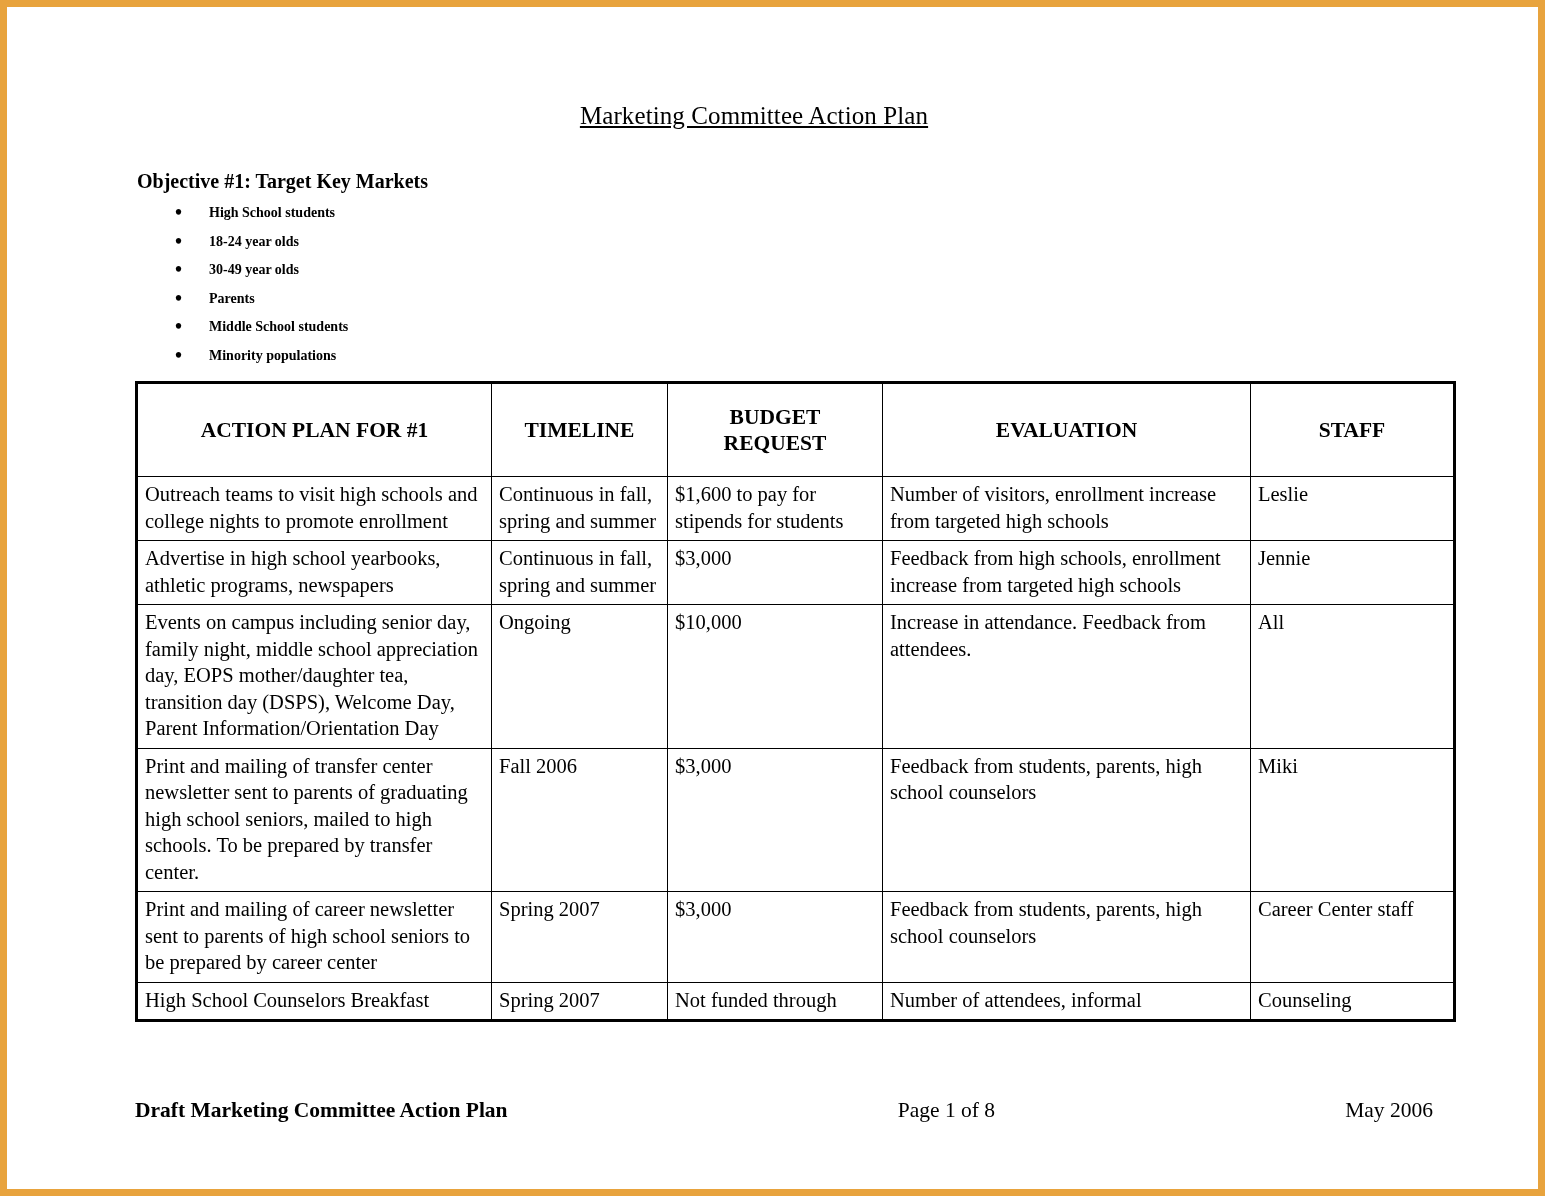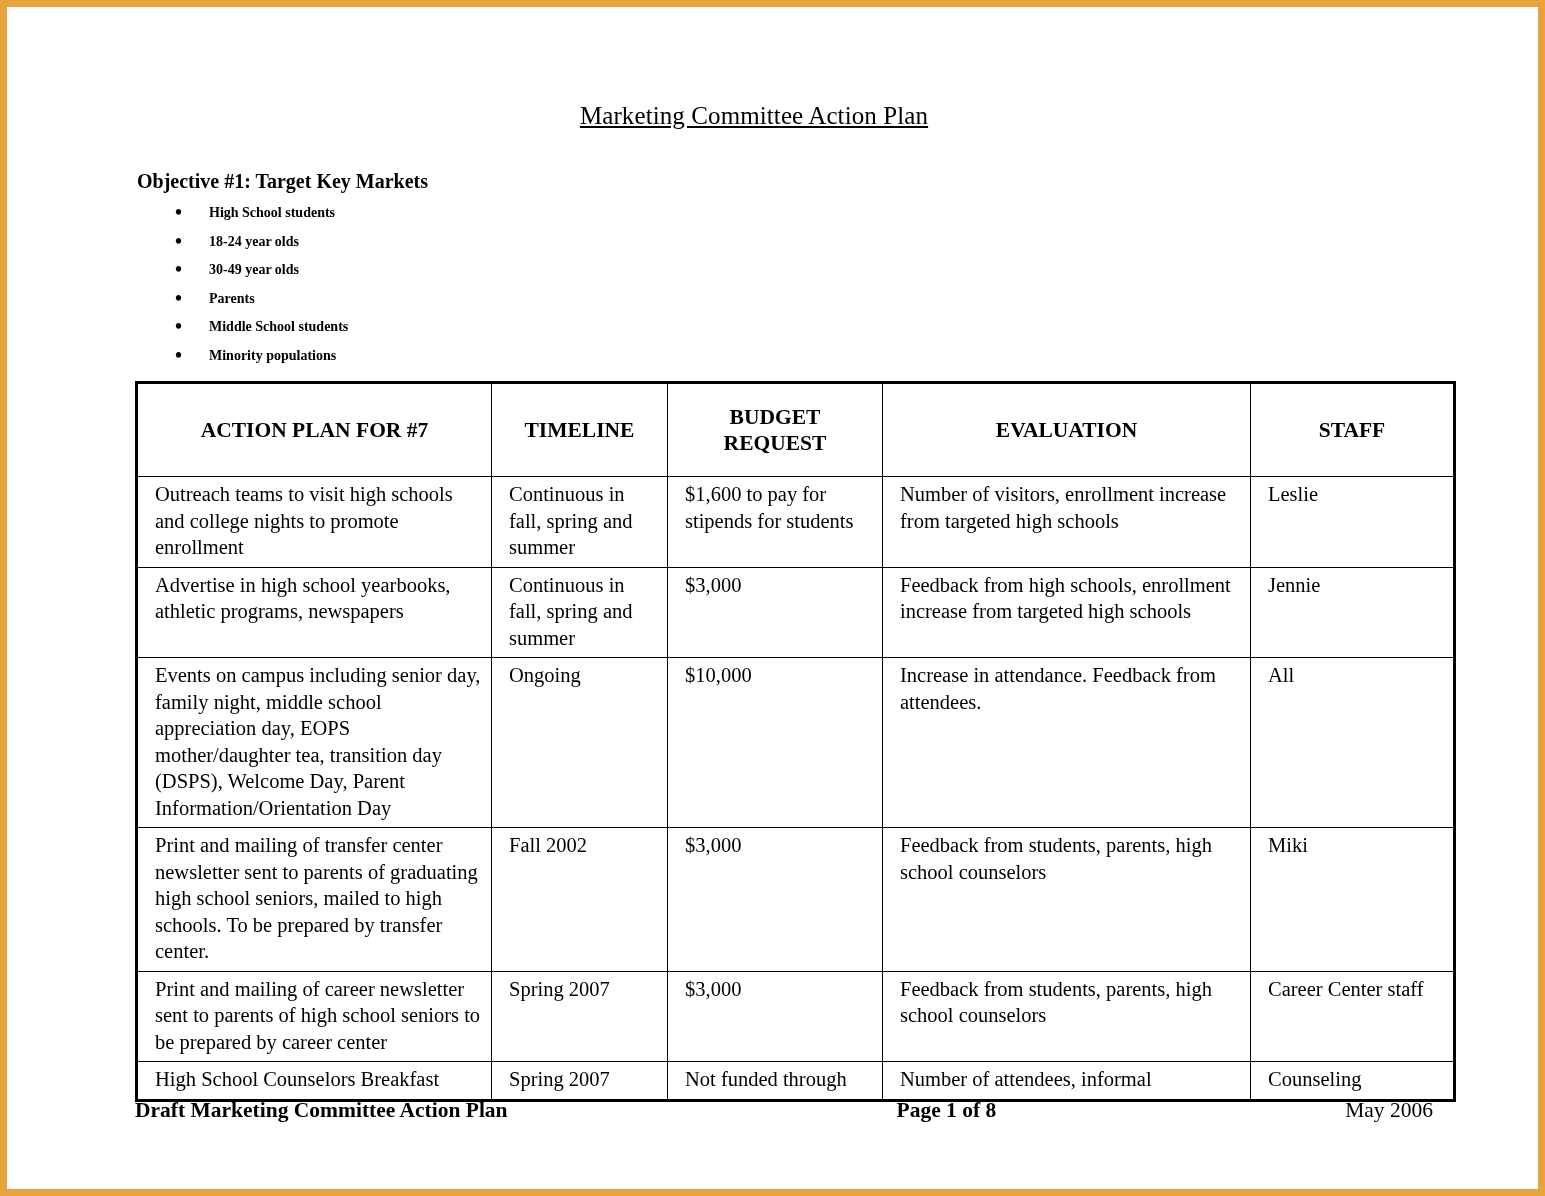--- a/index.html
+++ b/index.html
@@ -59,21 +59,21 @@
   table.plan {
     border-collapse: collapse;
     width: 1318px;
     margin-top: 11px;
     table-layout: fixed;
     border: 3px solid #000;
   }
   table.plan th, table.plan td {
     border: 1px solid #000;
     vertical-align: top;
-    padding: 4px 7px 6px 17px;
+    padding: 4px 7px 6px 7px;
     font-size: 20.5px;
     line-height: 26.5px;
   }
   table.plan thead th {
     text-align: center;
     font-weight: bold;
     font-size: 21.5px;
     vertical-align: middle;
     height: 80px;
     padding: 6px 4px;
@@ -93,21 +93,21 @@
     left: 128px;
     right: 105px;
     bottom: 66px;
     display: flex;
     justify-content: space-between;
     align-items: baseline;
     font-size: 21.5px;
     gap: 32px;
   }
   .footer .left { font-weight: bold; }
-  .footer .center { font-weight: bold; margin-left: 40px; }
+  .footer .center { font-weight: normal; margin-left: 40px; }
   .footer .right { font-weight: normal; margin-top: 22px; }
 </style>
 </head>
 <body>
 
 <div class="page">
   <div class="sheet">
 
     <div class="doc-title">Marketing Committee Action Plan</div>
 
@@ -125,21 +125,21 @@
     <table class="plan">
       <colgroup>
         <col class="col-action">
         <col class="col-timeline">
         <col class="col-budget">
         <col class="col-eval">
         <col class="col-staff">
       </colgroup>
       <thead>
         <tr>
-          <th>ACTION PLAN FOR #7</th>
+          <th>ACTION PLAN FOR #1</th>
           <th>TIMELINE</th>
           <th>
             <div>BUDGET</div>
             <div>REQUEST</div>
           </th>
           <th>EVALUATION</th>
           <th>STAFF</th>
         </tr>
       </thead>
       <tbody>
@@ -159,21 +159,21 @@
         </tr>
         <tr>
           <td>Events on campus including senior day, family night, middle school appreciation day, EOPS mother/daughter tea, transition day (DSPS), Welcome Day, Parent Information/Orientation Day</td>
           <td>Ongoing</td>
           <td>$10,000</td>
           <td>Increase in attendance.  Feedback from attendees.</td>
           <td>All</td>
         </tr>
         <tr>
           <td>Print and mailing of transfer center newsletter sent to parents of graduating high school seniors, mailed to high schools.  To be prepared by transfer center.</td>
-          <td>Fall 2002</td>
+          <td>Fall 2006</td>
           <td>$3,000</td>
           <td>Feedback from students, parents, high school counselors</td>
           <td>Miki</td>
         </tr>
         <tr>
           <td>Print and mailing of career newsletter sent to parents of high school seniors to be prepared by career center</td>
           <td>Spring 2007</td>
           <td>$3,000</td>
           <td>Feedback from students, parents, high school counselors</td>
           <td>Career Center staff</td>

